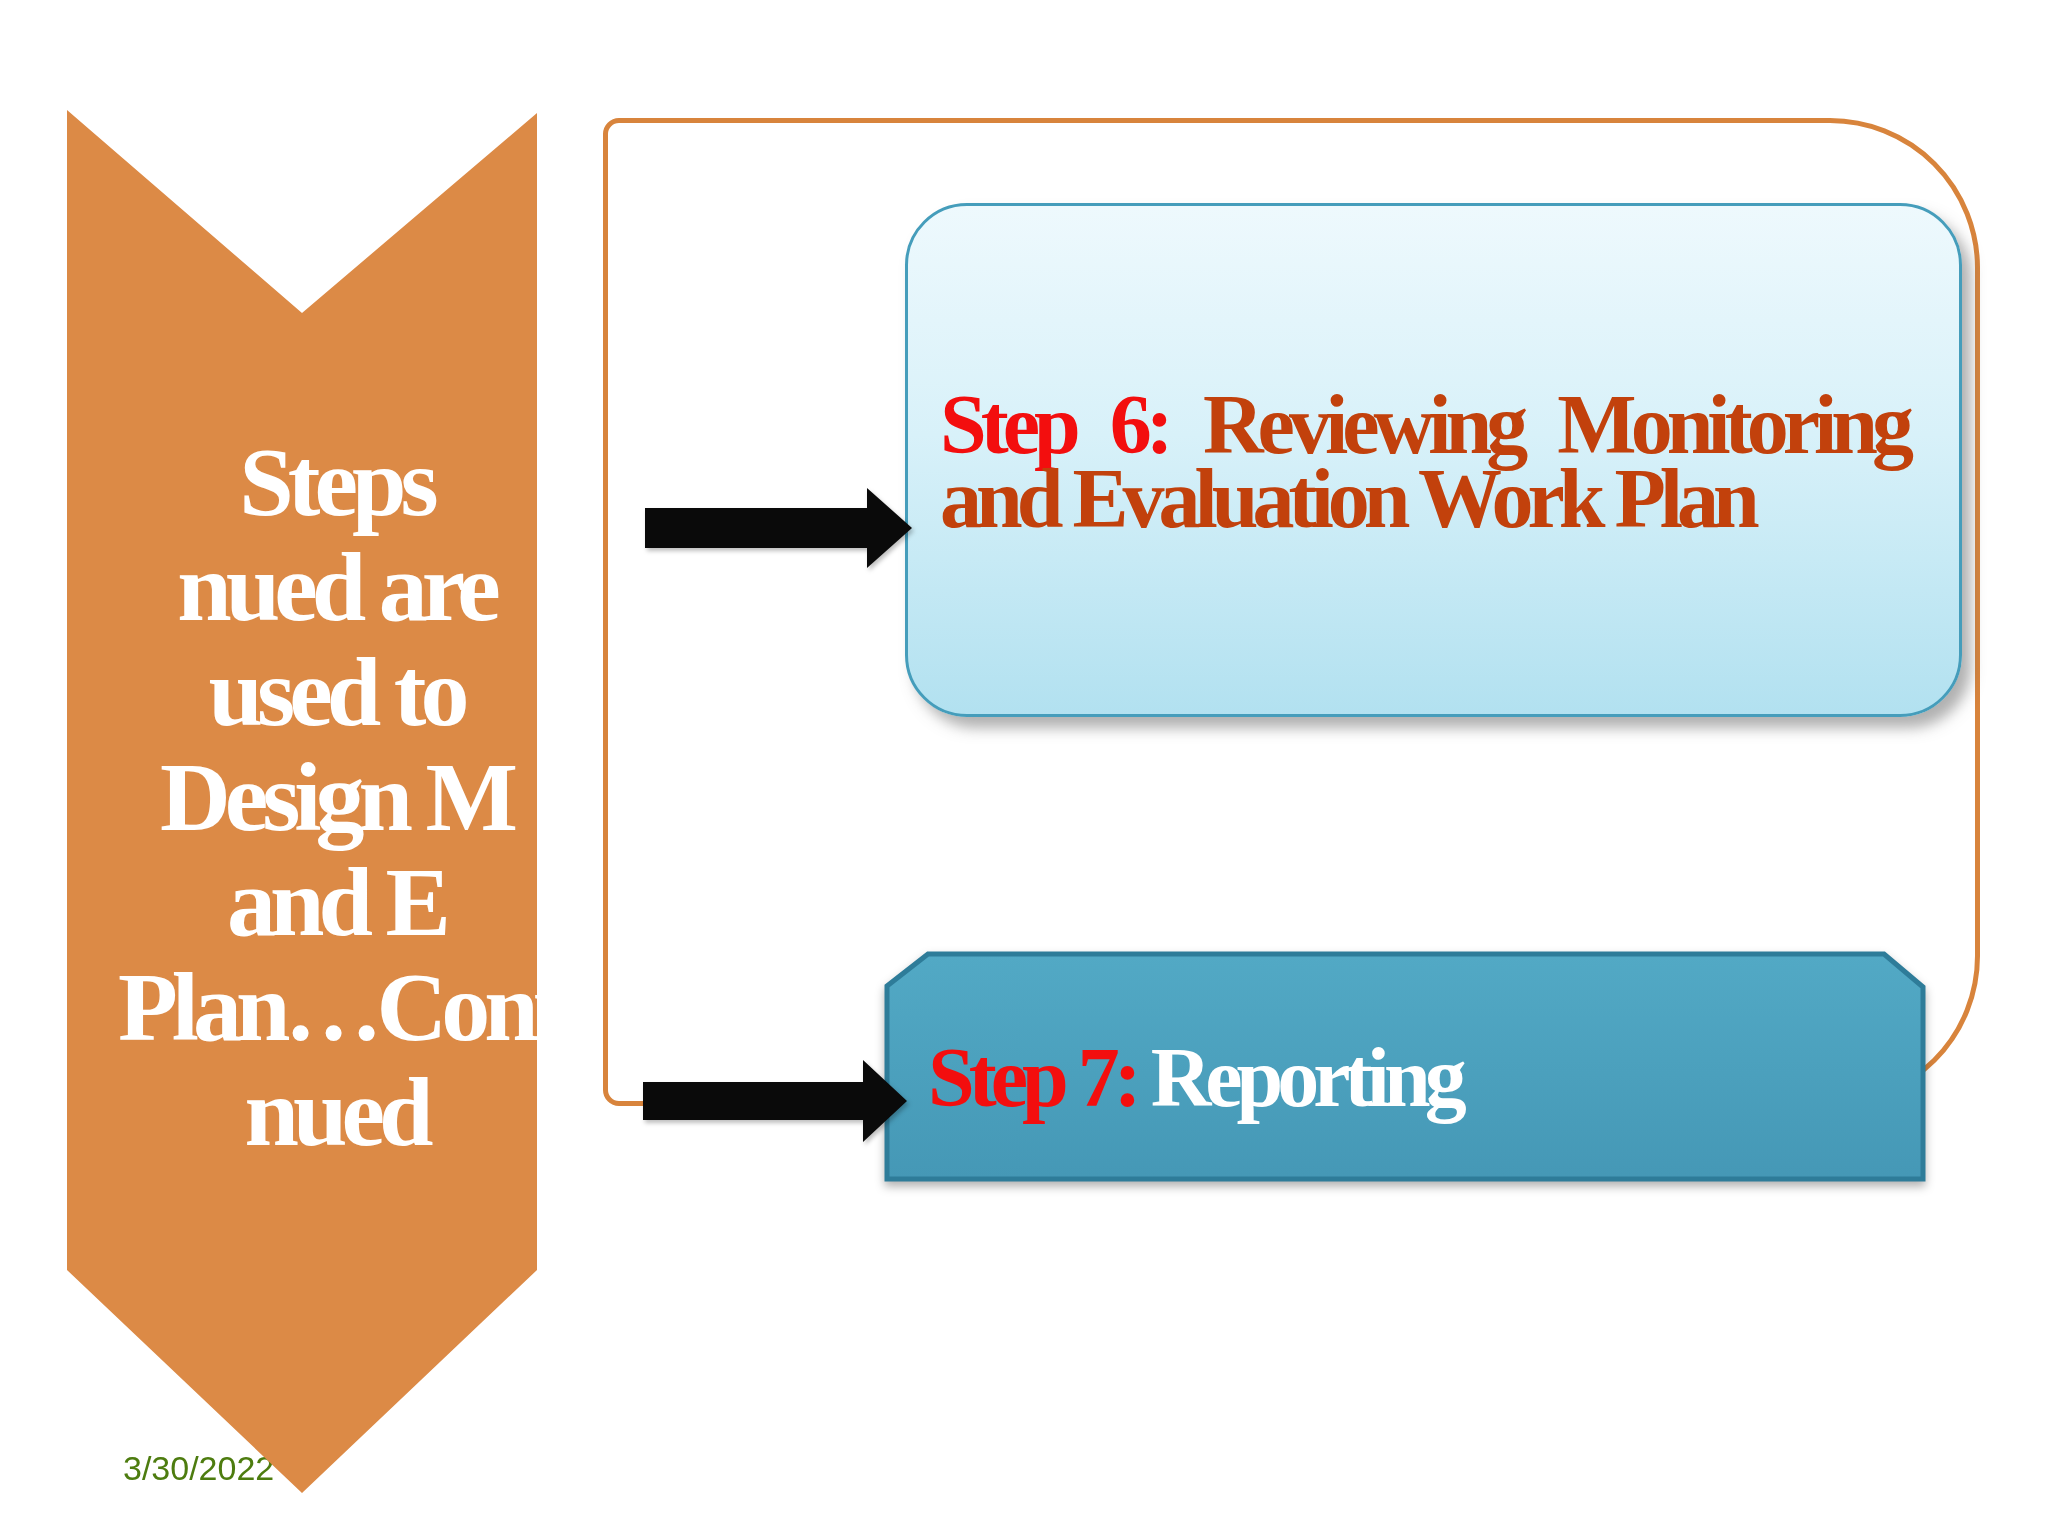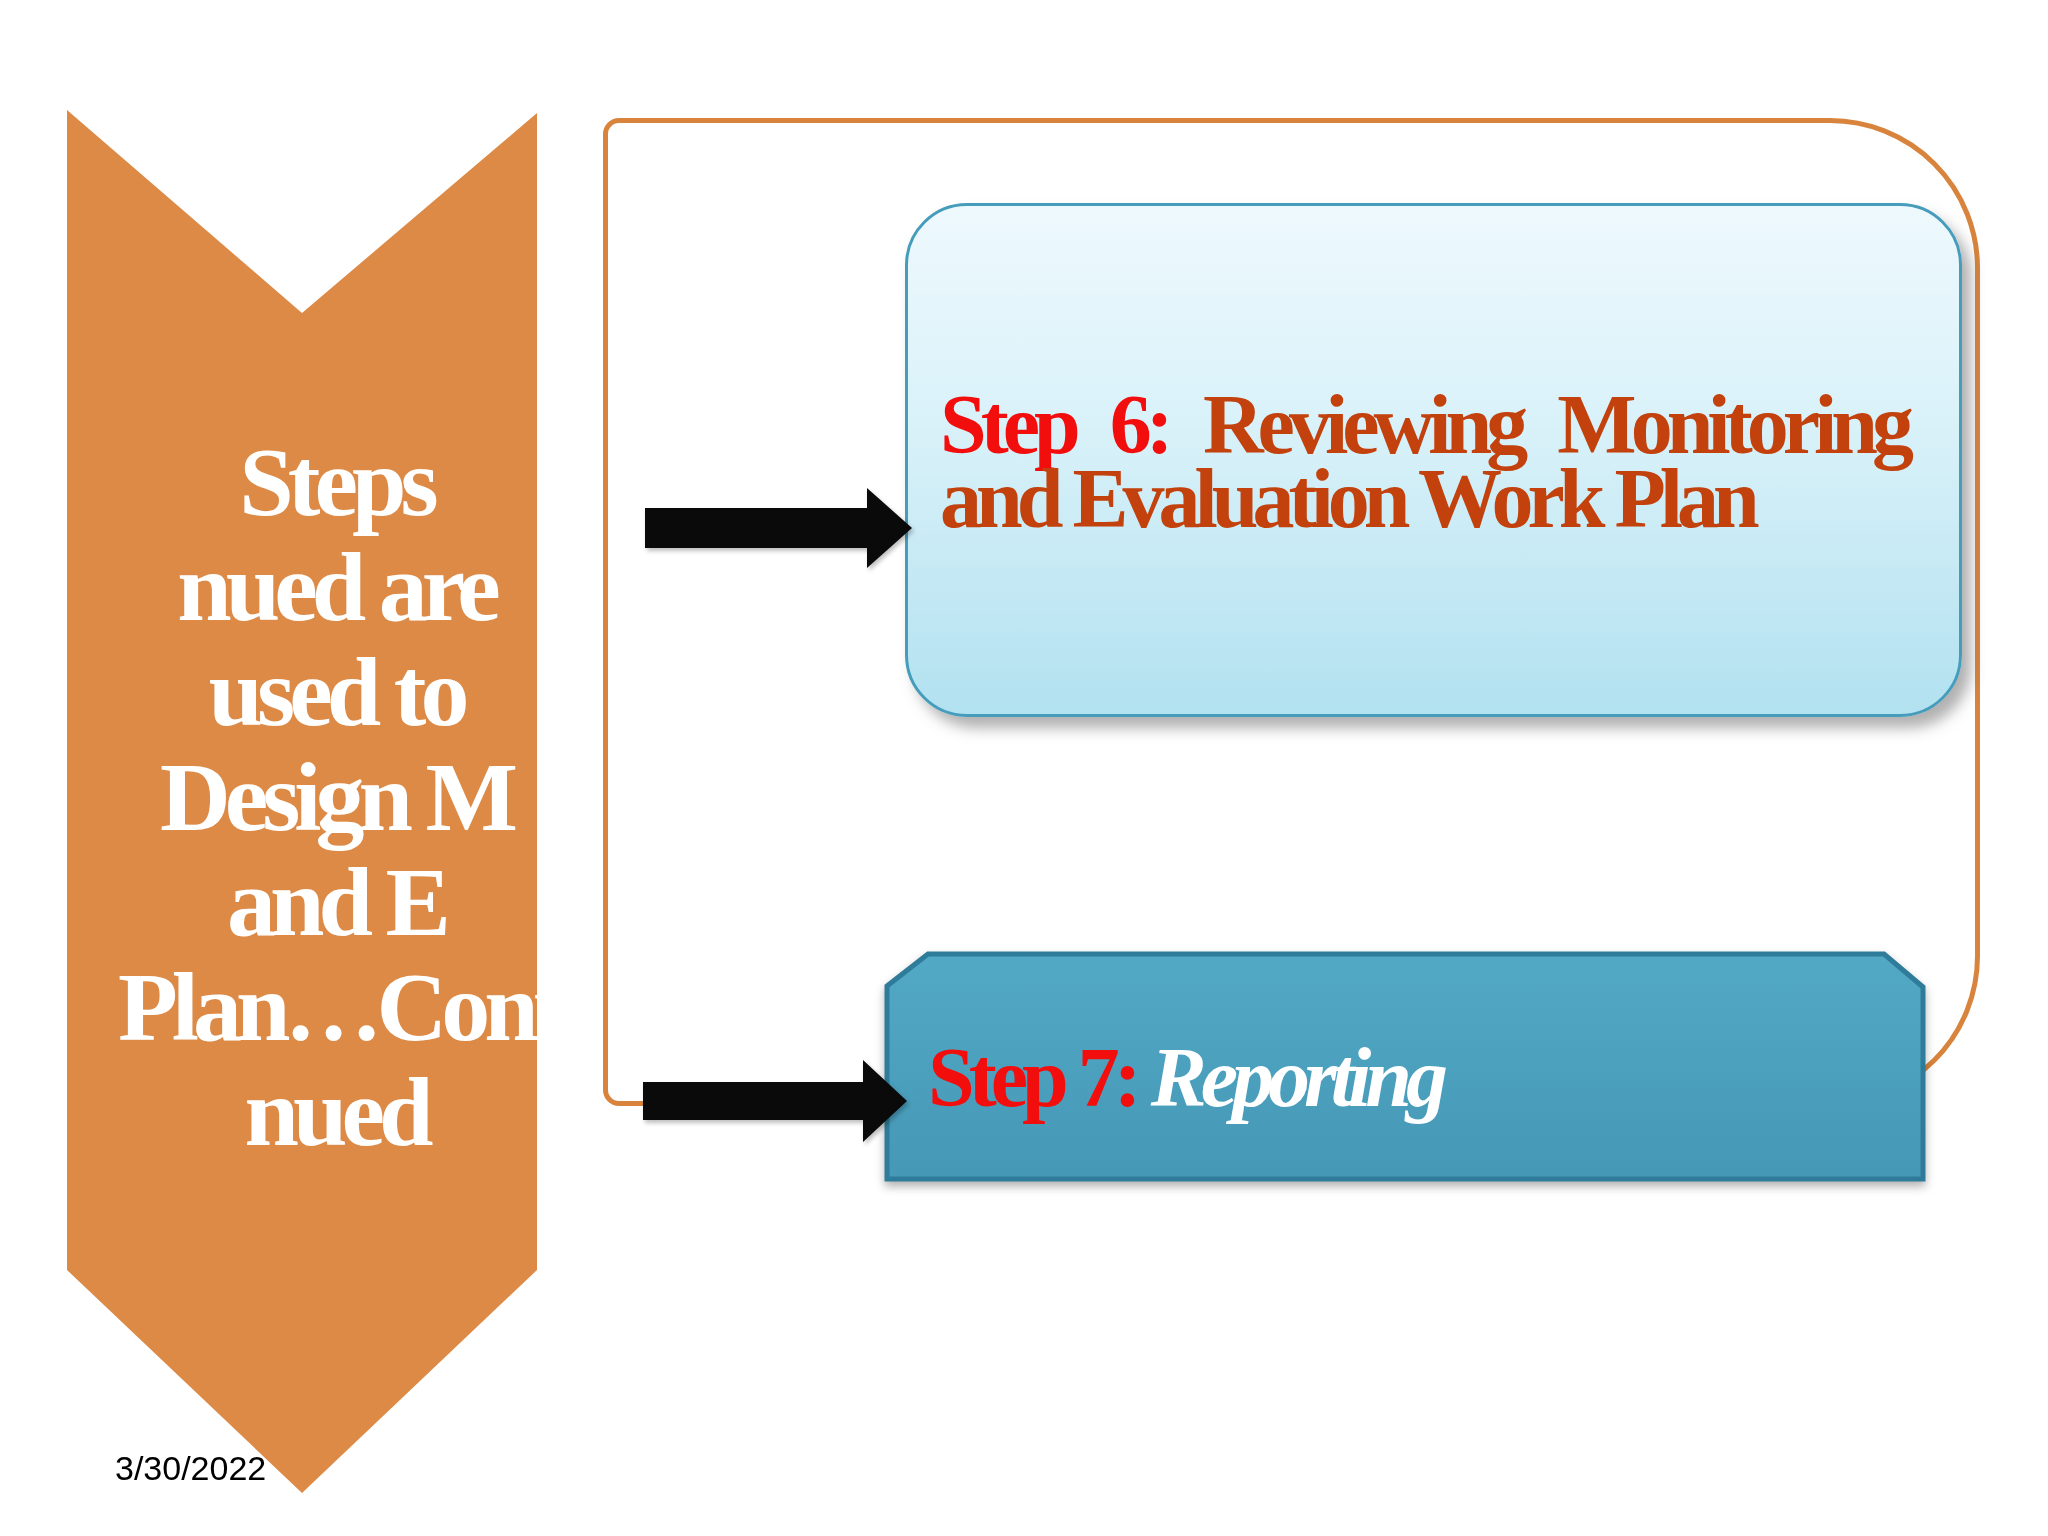--- a/index.html
+++ b/index.html
@@ -1,23 +1,23 @@
 <!DOCTYPE html>
 <html><head>
 <meta charset="utf-8">
 <style>
   html,body{margin:0;padding:0;background:#ffffff;}
   .slide{
     position:relative;width:2048px;height:1536px;background:#FFFFFF;overflow:hidden;
     font-family:"Liberation Serif","DejaVu Serif",serif;
   }
   .date{
-    position:absolute;left:115px;top:1449px;z-index:1;
+    position:absolute;left:123px;top:1449px;z-index:1;
     font-family:"Liberation Sans","DejaVu Sans",sans-serif;
-    font-size:34px;color:#000000;
+    font-size:34px;color:#4d7c0f;
   }
   .layer{position:absolute;left:0;top:0;}
   .chevron-svg{z-index:2;}
   .chevron-text{
     position:absolute;left:67px;top:430px;width:470px;z-index:3;
     color:#FFFFFF;font-weight:bold;font-size:98px;line-height:105px;
     letter-spacing:-6px;text-align:center;padding-left:34px;
   }
   .orange-frame{
     position:absolute;left:603px;top:118px;width:1377px;height:988px;z-index:4;
@@ -37,21 +37,21 @@
     font-weight:bold;font-size:84px;line-height:74px;letter-spacing:-6px;
     text-align:justify;color:#0D0D0D;
   }
   .step7-text{
     position:absolute;left:928px;top:1041px;width:920px;z-index:7;
     font-weight:bold;font-size:84px;line-height:74px;letter-spacing:-6px;
     color:#FFFFFF;white-space:nowrap;
   }
   .red{color:#F30E0E;}
   .black{color:#c2410c;}
-  .white{color:#FFFFFF;font-style:italic;}
+  .white{color:#FFFFFF;}
 </style>
 </head>
 <body>
 
 <div class="slide">
 
   <div class="date">3/30/2022</div>
 
   <svg class="layer chevron-svg" width="2048" height="1536" viewBox="0 0 2048 1536">
     <polygon points="67,110 302,313 537,113 537,1270 302,1493 67,1270" fill="#DC8A46"></polygon>

